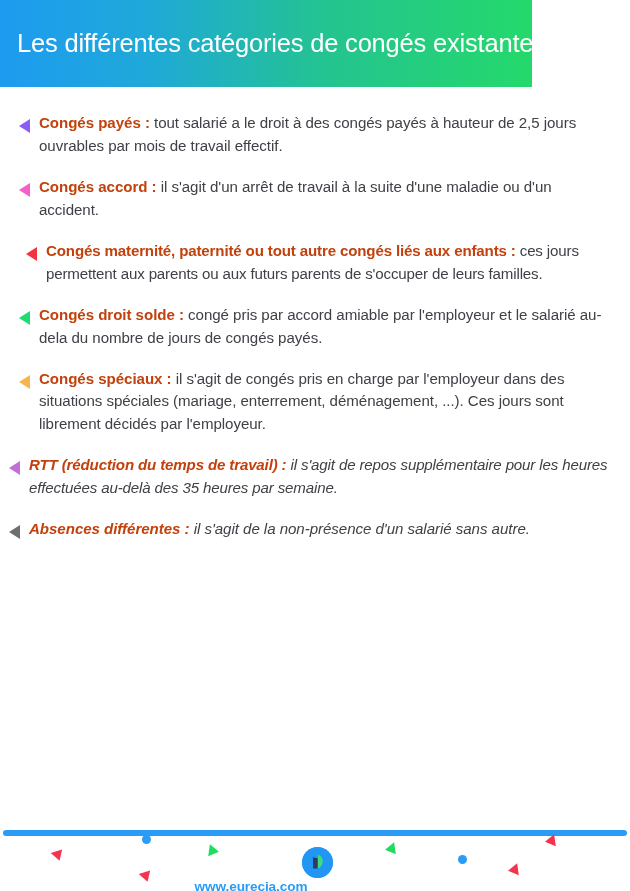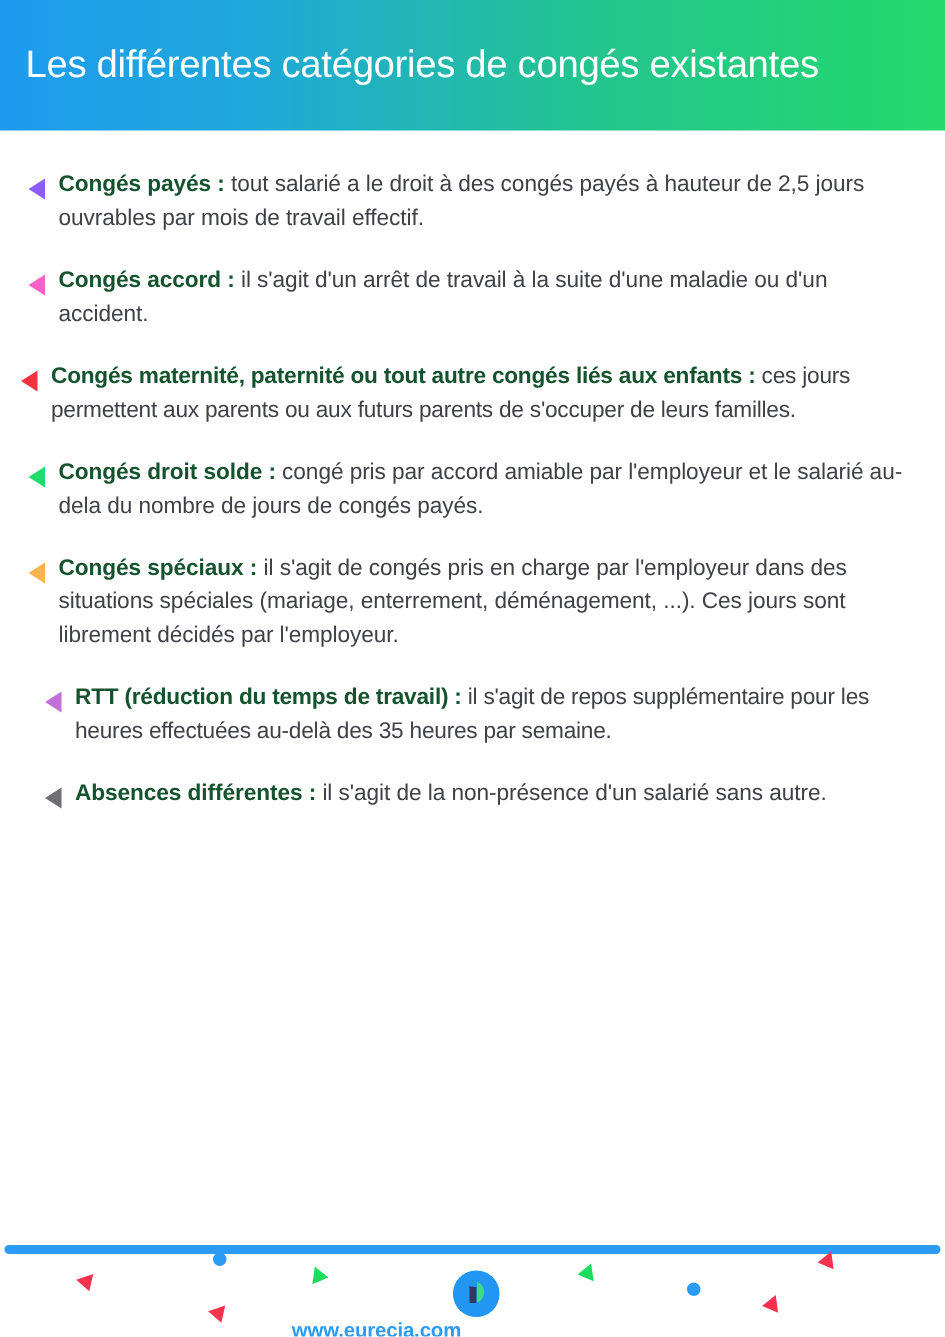--- a/index.html
+++ b/index.html
@@ -21,21 +21,21 @@
     height: 891px;
     background: #ffffff;
     box-sizing: border-box;
   }
 
   
   .header {
     position: absolute;
     left: 0;
     top: 0;
-    width: 630px;
+    width: 532px;
     height: 87px;
     background: linear-gradient(90deg, #1d9bf0 0%, #1fa9d8 28%, #24c48f 62%, #24d96b 100%);
     display: flex;
     align-items: center;
   }
   .header-title {
     color: #ffffff;
     font-size: 25.5px;
     font-weight: 400;
     letter-spacing: -0.2px;
@@ -73,26 +73,26 @@
 
   .item-text {
     flex: 1 1 auto;
     font-size: 15.1px;
     line-height: 1.52;
     color: #3f4147;
     letter-spacing: -0.05px;
   }
   .item-text .lbl {
     font-weight: bold;
-    color: #14532d;
-  }
-
-  
-  .item.tight { padding-left: 14px; }
-  .item.indent-sm { padding-left: 30px; }
+    color: #c2410c;
+  }
+
+  
+  .item.tight { padding-left: 14px; margin-left: 12px; }
+  .item.indent-sm { padding-left: 9px; font-style: italic; }
   .item.wide .item-text { letter-spacing: -0.15px; }
 
   
   .footer {
     position: absolute;
     left: 0;
     bottom: 0;
     width: 502px;
     height: 66px;
   }

